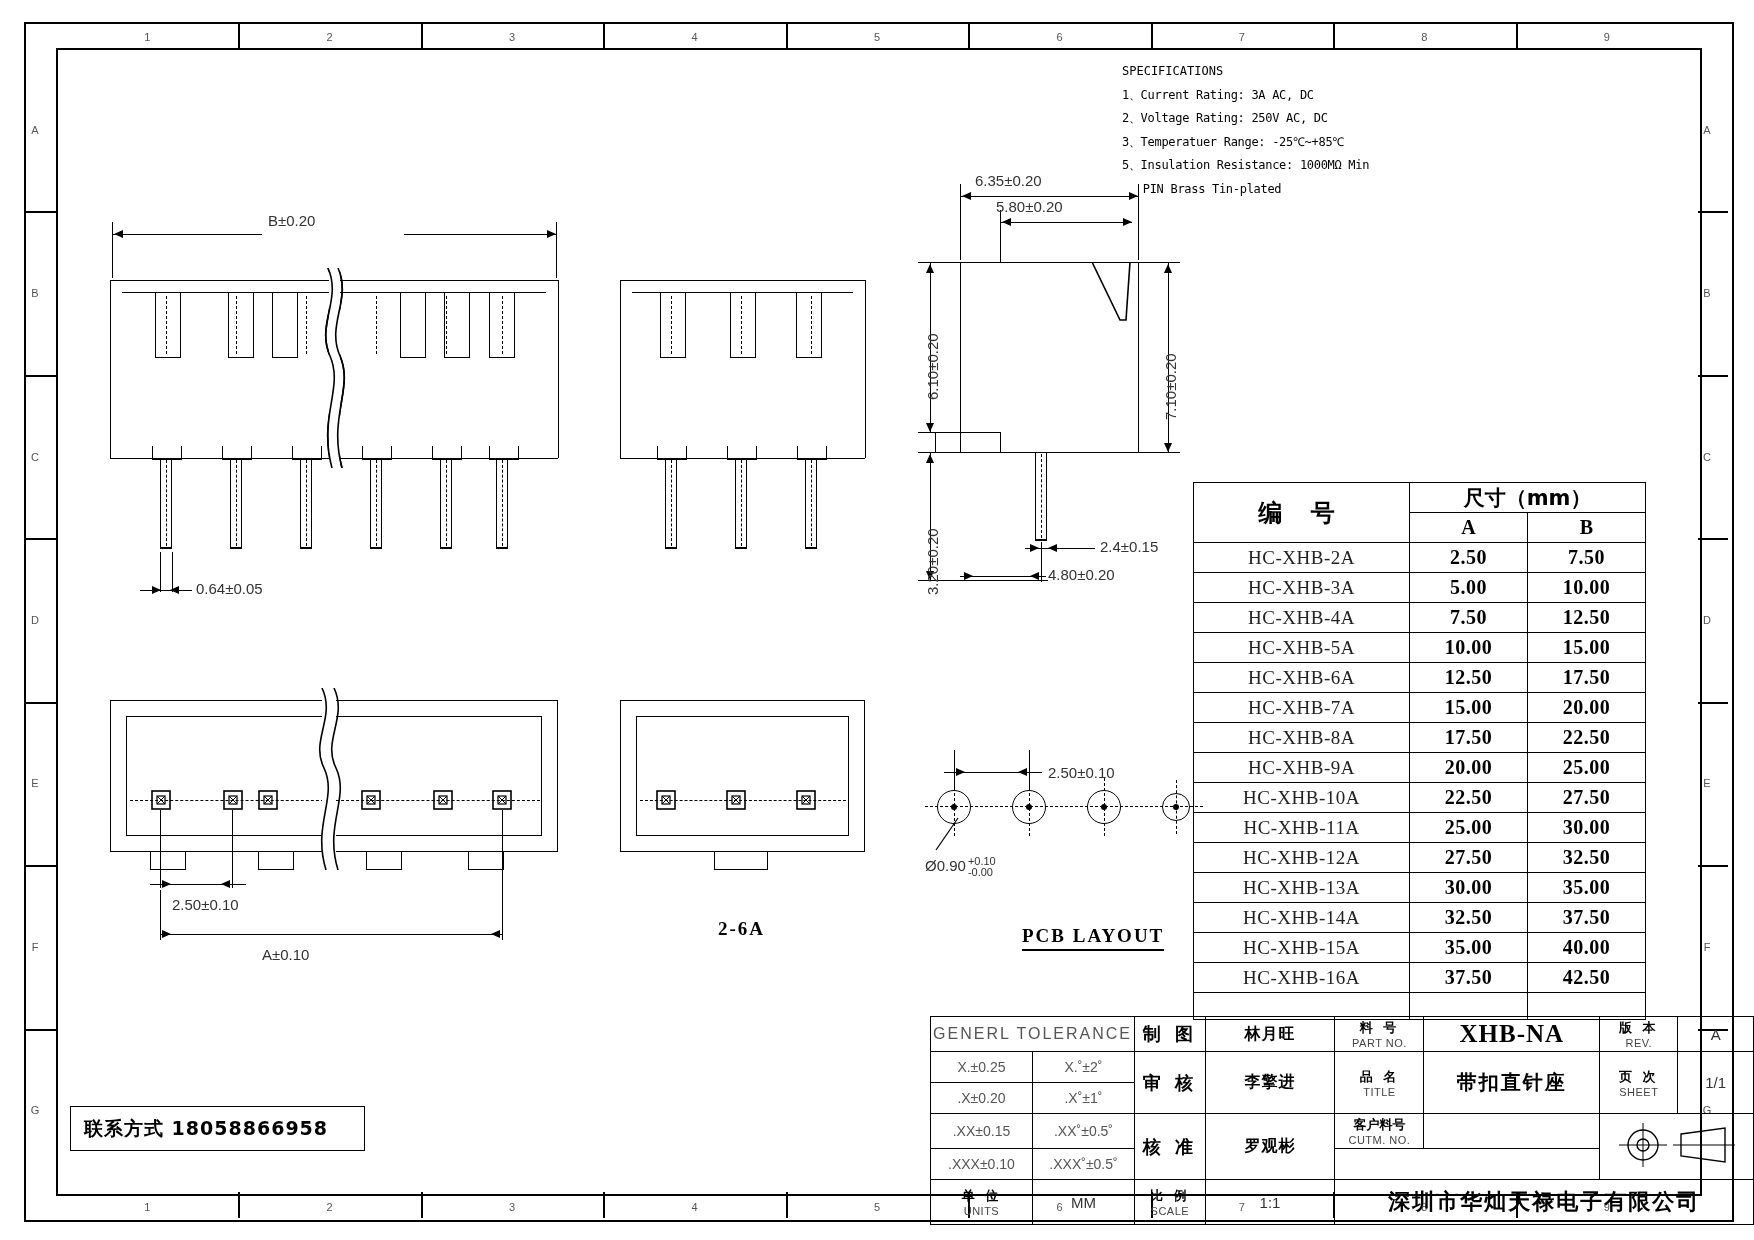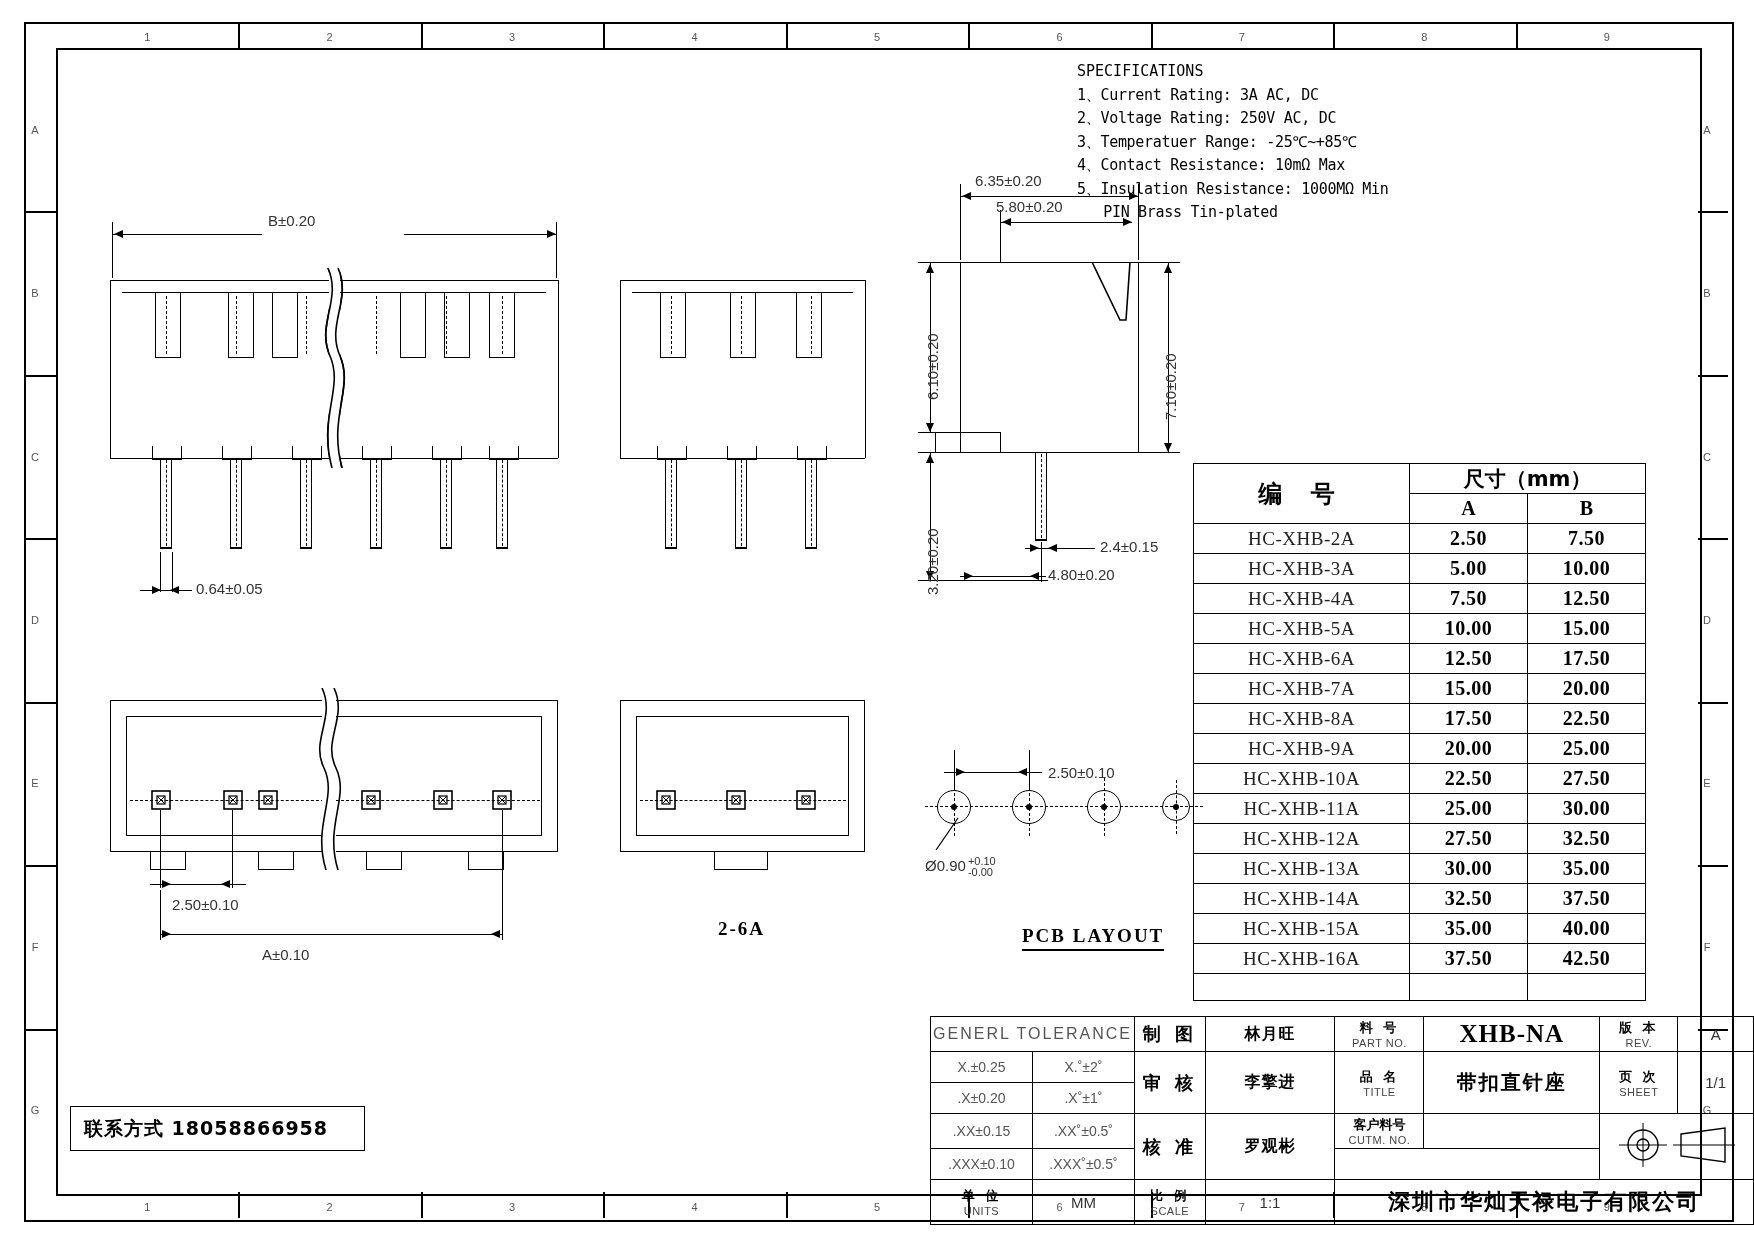--- a/index.html
+++ b/index.html
@@ -11,22 +11,22 @@
   .frame-inner{position:absolute;left:56px;top:48px;width:1642px;height:1144px;border:2px solid #000;}
 
   
   .zone-lbl{position:absolute;font-family:"Liberation Sans",sans-serif;font-size:11px;color:#555;
             width:14px;text-align:center;line-height:14px;}
   .ztick-v{position:absolute;width:32px;height:0;border-top:2px solid #000;}
   .ztick-h{position:absolute;height:26px;width:0;border-left:2px solid #000;}
   .ztick-h.bot{height:26px;}
 
   
-  #spec{position:absolute;left:1077px;top:60px;width:480px;
-        font-family:"DejaVu Sans Mono",monospace;font-size:15px;line-height:23.5px;letter-spacing:-0.3px;}
+  #spec{position:absolute;left:1122px;top:60px;width:480px;
+        font-family:"DejaVu Sans Mono",monospace;font-size:12px;line-height:23.5px;letter-spacing:-0.3px;}
   #spec .hd{letter-spacing:0px;}
   #spec .ln{white-space:pre;}
 
   
   .ln-h{position:absolute;height:0;border-top:1.6px solid #000;}
   .ln-v{position:absolute;width:0;border-left:1.6px solid #000;}
   .ln-h.thin{border-top-width:1px;}
   .ln-v.thin{border-left-width:1px;}
   .dash-h{position:absolute;height:0;border-top:1px dashed #000;}
   .dash-v{position:absolute;width:0;border-left:1px dashed #000;}
@@ -37,21 +37,21 @@
   
   .dim{position:absolute;font-family:"Liberation Sans",sans-serif;font-size:15px;color:#333;white-space:nowrap;}
   .dim.v{transform-origin:0 0;transform:rotate(-90deg);}
   .arrow-l,.arrow-r{position:absolute;width:0;height:0;}
   .arrow-l{border-top:4px solid transparent;border-bottom:4px solid transparent;border-right:9px solid #000;}
   .arrow-r{border-top:4px solid transparent;border-bottom:4px solid transparent;border-left:9px solid #000;}
   .arrow-u{position:absolute;width:0;height:0;border-left:4px solid transparent;border-right:4px solid transparent;border-bottom:9px solid #000;}
   .arrow-d{position:absolute;width:0;height:0;border-left:4px solid transparent;border-right:4px solid transparent;border-top:9px solid #000;}
 
   
-  #dimtable{position:absolute;left:1193px;top:463px;width:453px;border-collapse:collapse;}
+  #dimtable{position:absolute;left:1193px;top:482px;width:453px;border-collapse:collapse;}
   #dimtable td,#dimtable th{border:1.4px solid #000;text-align:center;padding:0;height:29px;
         font-family:"Liberation Serif",serif;}
   #dimtable .pn{font-size:19px;letter-spacing:0.5px;color:#222;}
   #dimtable .val{font-size:20px;font-weight:bold;letter-spacing:0.5px;}
   #dimtable .hcn{font-size:24px;font-weight:bold;font-family:"DejaVu Sans",sans-serif;letter-spacing:10px;}
   #dimtable .hmm{font-size:21px;font-weight:bold;font-family:"DejaVu Sans",sans-serif;}
   #dimtable .hab{font-size:20px;font-weight:bold;}
   #dimtable .empty{height:26px;}
 
   
@@ -152,21 +152,20 @@
       <div class="ztick-h bot" style="left: 1333.11px; top: 1192px;"></div>
       <div class="zone-lbl" style="left: 1599.78px; top: 1200px;">9</div>
       <div class="ztick-h bot" style="left: 1515.56px; top: 1192px;"></div>
     </div>
 
   <div id="spec">
     <div class="hd">SPECIFICATIONS</div>
     <div class="ln">1、Current Rating: 3A AC, DC</div>
     <div class="ln">2、Voltage Rating: 250V AC, DC</div>
     <div class="ln">3、Temperatuer Range: -25℃~+85℃</div>
-    <div class="ln">4、Contact Resistance: 10mΩ Max</div>
     <div class="ln">5、Insulation Resistance: 1000MΩ Min</div>
     <div class="ln">   PIN Brass Tin-plated</div>
   </div>
 
   <div id="topview">
 
     <div class="ln-h" style="left:110px;top:280px;width:448px;"></div>
     <div class="ln-v" style="left:110px;top:280px;height:178px;"></div>
     <div class="ln-v" style="left:558px;top:280px;height:178px;"></div>
     <div class="ln-h" style="left:110px;top:458px;width:448px;"></div>

